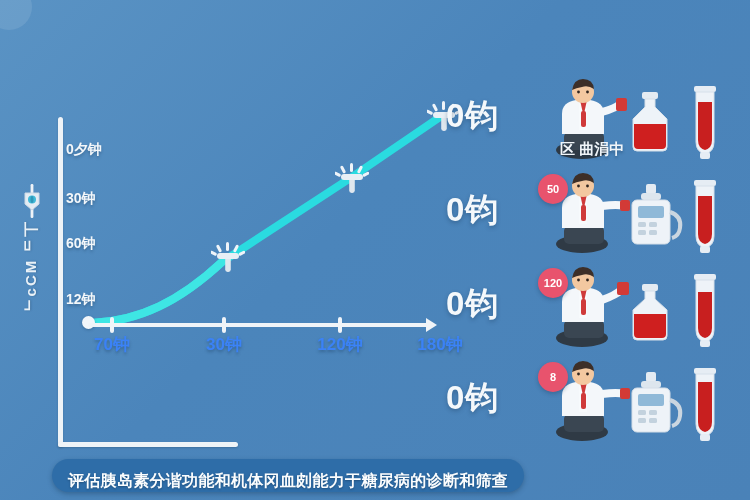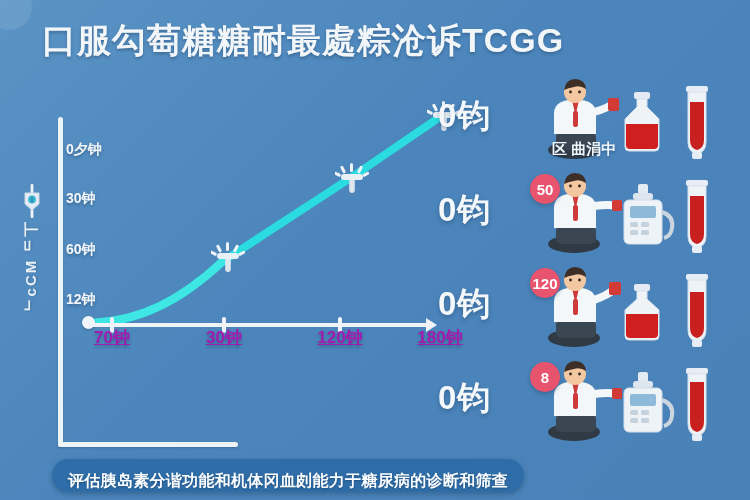--- a/index.html
+++ b/index.html
@@ -62,39 +62,39 @@
     content:""; position:absolute; right:-9px; top:-5px;
     border-left:11px solid #f0f4f8;
     border-top:7px solid transparent;
     border-bottom:7px solid transparent;
   }
   .xtick-mark {
     position:absolute; top:222px; width:4px; height:16px;
     background:#f0f4f8; border-radius:2px;
   }
   .xtick-label {
-    position:absolute; top:231px;
-    font-size:17px; font-weight:700; color:#a21caf;
+    position:absolute; top:238px;
+    font-size:17px; font-weight:700; color:#3b82f6;
     text-shadow:0 2px 3px rgba(20,50,80,.35);
-    transform:translateX(-50%); white-space:nowrap;text-decoration:underline;
+    transform:translateX(-50%); white-space:nowrap;
   }
   .origin-dot {
     position:absolute; left:82px; top:221px;
     width:13px; height:13px; border-radius:50%;
     background:#f2f6fa; box-shadow:0 1px 3px rgba(20,50,80,.3);
   }
   .curve-svg { position:absolute; left:0; top:0; width:470px; height:370px; }
 
   .marker {
     position:absolute; width:34px; height:34px;
     transform:translate(-50%,-50%);
   }
 
   
-  .rows { position:absolute; right:16px; top:78px; width:300px; }
+  .rows { position:absolute; right:8px; top:78px; width:300px; }
   .row { position:relative; height:94px; }
 
   .row-value {
     position:absolute; left:4px; top:16px;
     font-size:33px; font-weight:700; color:#f4f8fb;
     text-shadow:0 2px 4px rgba(20,50,80,.35);
     letter-spacing:1px;
   }
   .row-art {
     position:absolute; left:100px; top:0; width:200px; height:94px;
@@ -103,21 +103,21 @@
     position:absolute; left:104px; top:62px; width:190px;
     font-size:15px; font-weight:700; color:#f0f5f9;
     text-shadow:0 2px 3px rgba(20,50,80,.4);
     white-space:nowrap;
     padding-left:14px;
   }
   .badge {
     position:absolute; left:96px; top:2px;
     width:30px; height:30px; border-radius:50%;
     background:#e8536d; color:#fff;
-    font-size:15px; font-weight:700;
+    font-size:11px; font-weight:700;
     display:flex; align-items:center; justify-content:center;
     box-shadow:0 2px 4px rgba(20,50,80,.3);
     z-index:4;
   }
 
   
   .footer-pill {
     position:absolute; left:52px; bottom:8px;
     height:33px; padding:0 16px;
     background:#2e6da8; border-radius:17px;
@@ -135,40 +135,39 @@
     background:rgba(255,255,255,.10);
   }
 </style>
 </head>
 <body>
 
 <div class="stage">
 
   <div class="corner-tl"></div>
 
-  <div class="title">口服勾萄糖糖耐最處粽沧诉TCGG</div>
 
   <div class="chart">
 
     <div class="axis-y"></div>
     <div class="axis-bottom"></div>
 
     <div class="ylabel-wrap">
       <svg class="ylabel-icon" viewBox="0 0 24 34">
         <rect x="10.6" y="0" width="2.8" height="34" rx="1.2" fill="#eef3f8"></rect>
         <path d="M5 9 h14 v11 l-7 6 l-7 -6 z" fill="#e3ecf4" stroke="#cdd9e4" stroke-width="1"></path>
         <circle cx="12" cy="15.5" r="4" fill="#3fb9d8"></circle>
         <ellipse cx="12" cy="15.5" rx="1.5" ry="3.4" fill="#2f97b8"></ellipse>
       </svg>
       <div class="ylabel">ᄂcCM ᄃ丅</div>
     </div>
 
     <div class="ytick" style="top:46px">0夕钟</div>
     <div class="ytick" style="top:95px">30钟</div>
-    <div class="ytick" style="top:146px">60钟</div>
+    <div class="ytick" style="top:140px">60钟</div>
     <div class="ytick" style="top:196px">12钟</div>
 
     <svg class="curve-svg" viewBox="0 0 470 370">
       <path d="M92 228 C 140 226, 180 206, 222 167 L 352 82 L 440 22" fill="none" stroke="#2adbe0" stroke-width="8" stroke-linecap="round" stroke-linejoin="round"></path>
       <path d="M92 228 C 140 226, 180 206, 222 167" fill="none" stroke="#3ee6e4" stroke-width="8" stroke-linecap="round"></path>
     </svg>
 
     <div class="origin-dot"></div>
 
     <div class="plot-axis"></div>

